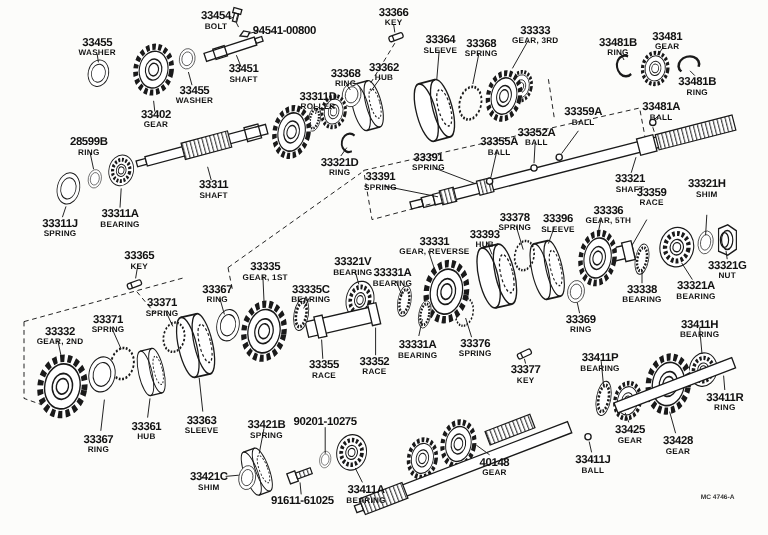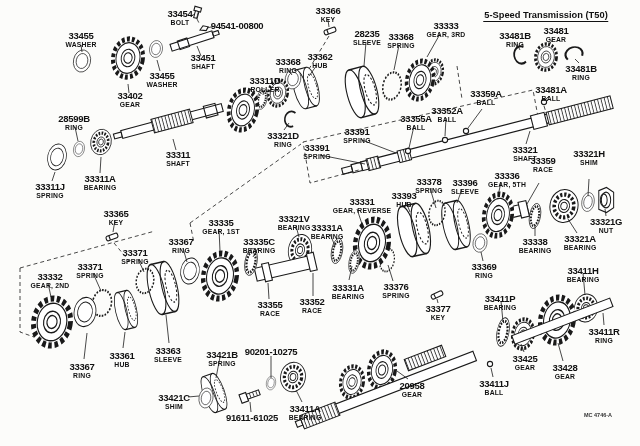--- a/index.html
+++ b/index.html
@@ -214,21 +214,20 @@
   <g>
     <path class="ld" d="M191,16 L195,14 M215,26 L207,28 M81,45 L82,52 M160,71 L157,60 M201,56 L197,46 M129,93 L128,84 M75,127 L78,141 M100,173 L101,157 M52,181 L55,172 M176,150 L173,139"></path>
     <path class="ld" d="M328,20 L329,27 M317,65 L309,76 M289,71 L292,75 M366,42 L364,66 M399,45 L394,70 M440,34 L427,57 M264,90 L263,95 M284,130 L289,123"></path>
     <path class="ld" d="M320,155 L365,164 M362,140 L396,153 M414,126 L409,148 M446,118 L445,136 M482,109 L468,128 M526,144 L530,131"></path>
     <path class="ld" d="M517,44 L520,50 M553,39 L548,46 M579,63 L575,59 M549,96 L545,100 M589,179 L588,196"></path>
     <path class="ld" d="M430,188 L436,208 M462,189 L457,203 M501,182 L498,196 M539,183 L527,204 M406,202 L410,212 M357,209 L363,227 M296,226 L299,237 M219,229 L220,251 M258,248 L253,257 M183,248 L187,262 M138,259 L144,272 M93,273 L101,291 M115,220 L113,232 M48,283 L51,297 M330,234 L335,246 M349,280 L352,266 M393,281 L388,265 M438,303 L437,299 M483,261 L481,252 M535,236 L535,225 M577,233 L568,219 M606,216 L605,209 M269,299 L268,283 M313,296 L313,273"></path>
     <path class="ld" d="M84,359 L87,333 M123,348 L125,332 M169,343 L166,315 M220,357 L216,378 M188,397 L199,396 M271,356 L271,378 M251,412 L250,402 M302,402 L296,390 M408,379 L397,371 M493,377 L491,368 M524,352 L521,344 M563,361 L558,343 M604,325 L603,313 M583,273 L585,295 M501,301 L503,322"></path>
   </g>
 </svg>
 
-<div class="title">5-Speed Transmission (T50)</div>
 <div class="code">MC 4746-A</div>
 
 <div class="lbl" style="left:180px;top:9px">
       <div class="pn">33454</div>
       <div class="pd">BOLT</div>
     </div>
 <div class="lbl" style="left:237px;top:21px">
       <div class="pn">94541-00800</div>
       <div class="pd"></div>
     </div>
@@ -270,21 +269,21 @@
     </div>
 <div class="lbl" style="left:320px;top:52px">
       <div class="pn">33362</div>
       <div class="pd">HUB</div>
     </div>
 <div class="lbl" style="left:288px;top:57px">
       <div class="pn">33368</div>
       <div class="pd">RING</div>
     </div>
 <div class="lbl" style="left:367px;top:29px">
-      <div class="pn">28235</div>
+      <div class="pn">33364</div>
       <div class="pd">SLEEVE</div>
     </div>
 <div class="lbl" style="left:401px;top:32px">
       <div class="pn">33368</div>
       <div class="pd">SPRING</div>
     </div>
 <div class="lbl" style="left:446px;top:21px">
       <div class="pn">33333</div>
       <div class="pd">GEAR, 3RD</div>
     </div>
@@ -462,21 +461,21 @@
     </div>
 <div class="lbl" style="left:252px;top:413px">
       <div class="pn">91611-61025</div>
       <div class="pd"></div>
     </div>
 <div class="lbl" style="left:305px;top:404px">
       <div class="pn">33411A</div>
       <div class="pd">BEARING</div>
     </div>
 <div class="lbl" style="left:412px;top:381px">
-      <div class="pn">20958</div>
+      <div class="pn">40148</div>
       <div class="pd">GEAR</div>
     </div>
 <div class="lbl" style="left:494px;top:379px">
       <div class="pn">33411J</div>
       <div class="pd">BALL</div>
     </div>
 <div class="lbl" style="left:525px;top:354px">
       <div class="pn">33425</div>
       <div class="pd">GEAR</div>
     </div>

